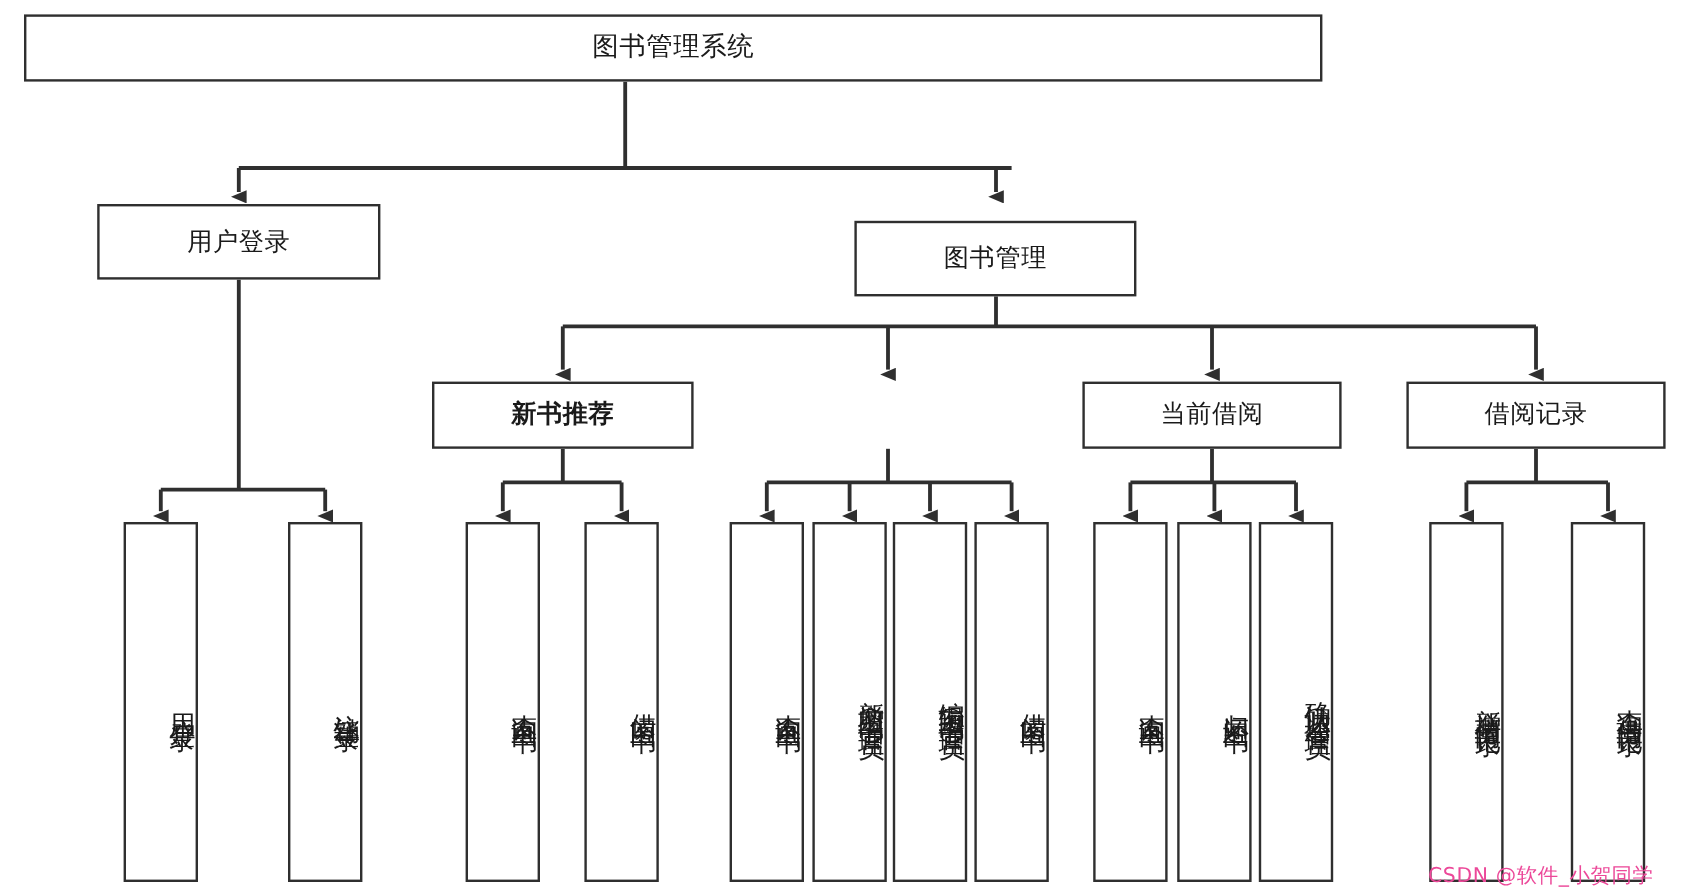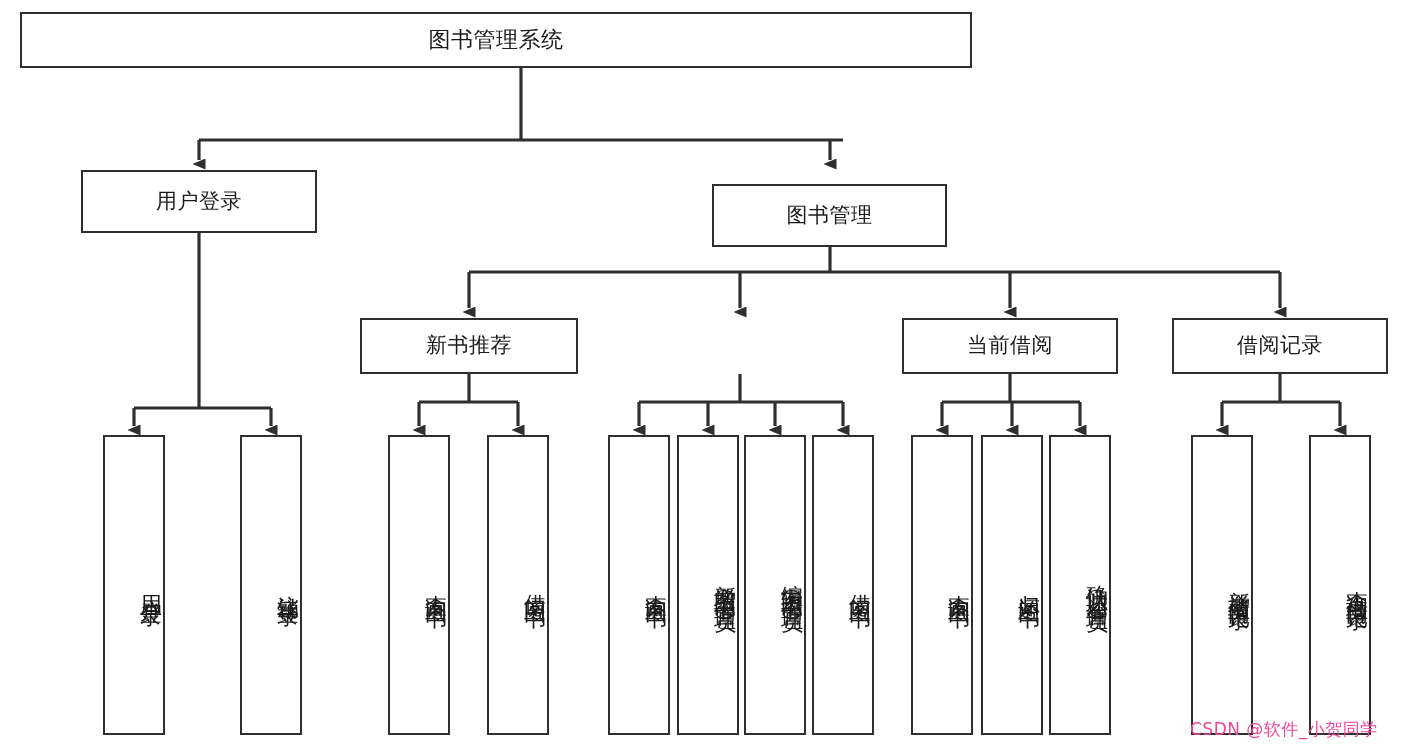--- a/index.html
+++ b/index.html
@@ -117,32 +117,32 @@
       <path d="M1012,402 L1012,426" marker-end="url(#arrow)"></path>
       <path d="M1080,402 L1080,426" marker-end="url(#arrow)"></path>
 
       <path d="M1280,374 L1280,402"></path>
       <path d="M1222,402 L1340,402"></path>
       <path d="M1222,402 L1222,426" marker-end="url(#arrow)"></path>
       <path d="M1340,402 L1340,426" marker-end="url(#arrow)"></path>
     </g>
   </svg>
 
-  <div class="node horiz root" style="left:20px; top:12px; width:952px; height:56px;">
+  <div class="node horiz root" style="left:20px; top:12px; width:1082px; height:56px;">
     <span>图书管理系统</span>
   </div>
 
   <div class="node horiz" style="left:81px; top:170px; width:236px; height:63px;">
     <span>用户登录</span>
   </div>
   <div class="node horiz" style="left:712px; top:184px; width:235px; height:63px;">
     <span>图书管理</span>
   </div>
 
-  <div class="node horiz" style="left:360px; top:318px; width:218px; height:56px;">
+  <div class="node horiz" style="left:360px; top:318px; width:218px; height:56px;font-weight:bold;">
     <span>新书推荐</span>
   </div>
   <div class="node horiz" style="left:902px; top:318px; width:216px; height:56px;">
     <span>当前借阅</span>
   </div>
   <div class="node horiz" style="left:1172px; top:318px; width:216px; height:56px;">
     <span>借阅记录</span>
   </div>
 
   <div class="node vert" style="left:103px; top:435px; width:62px; height:300px;">

